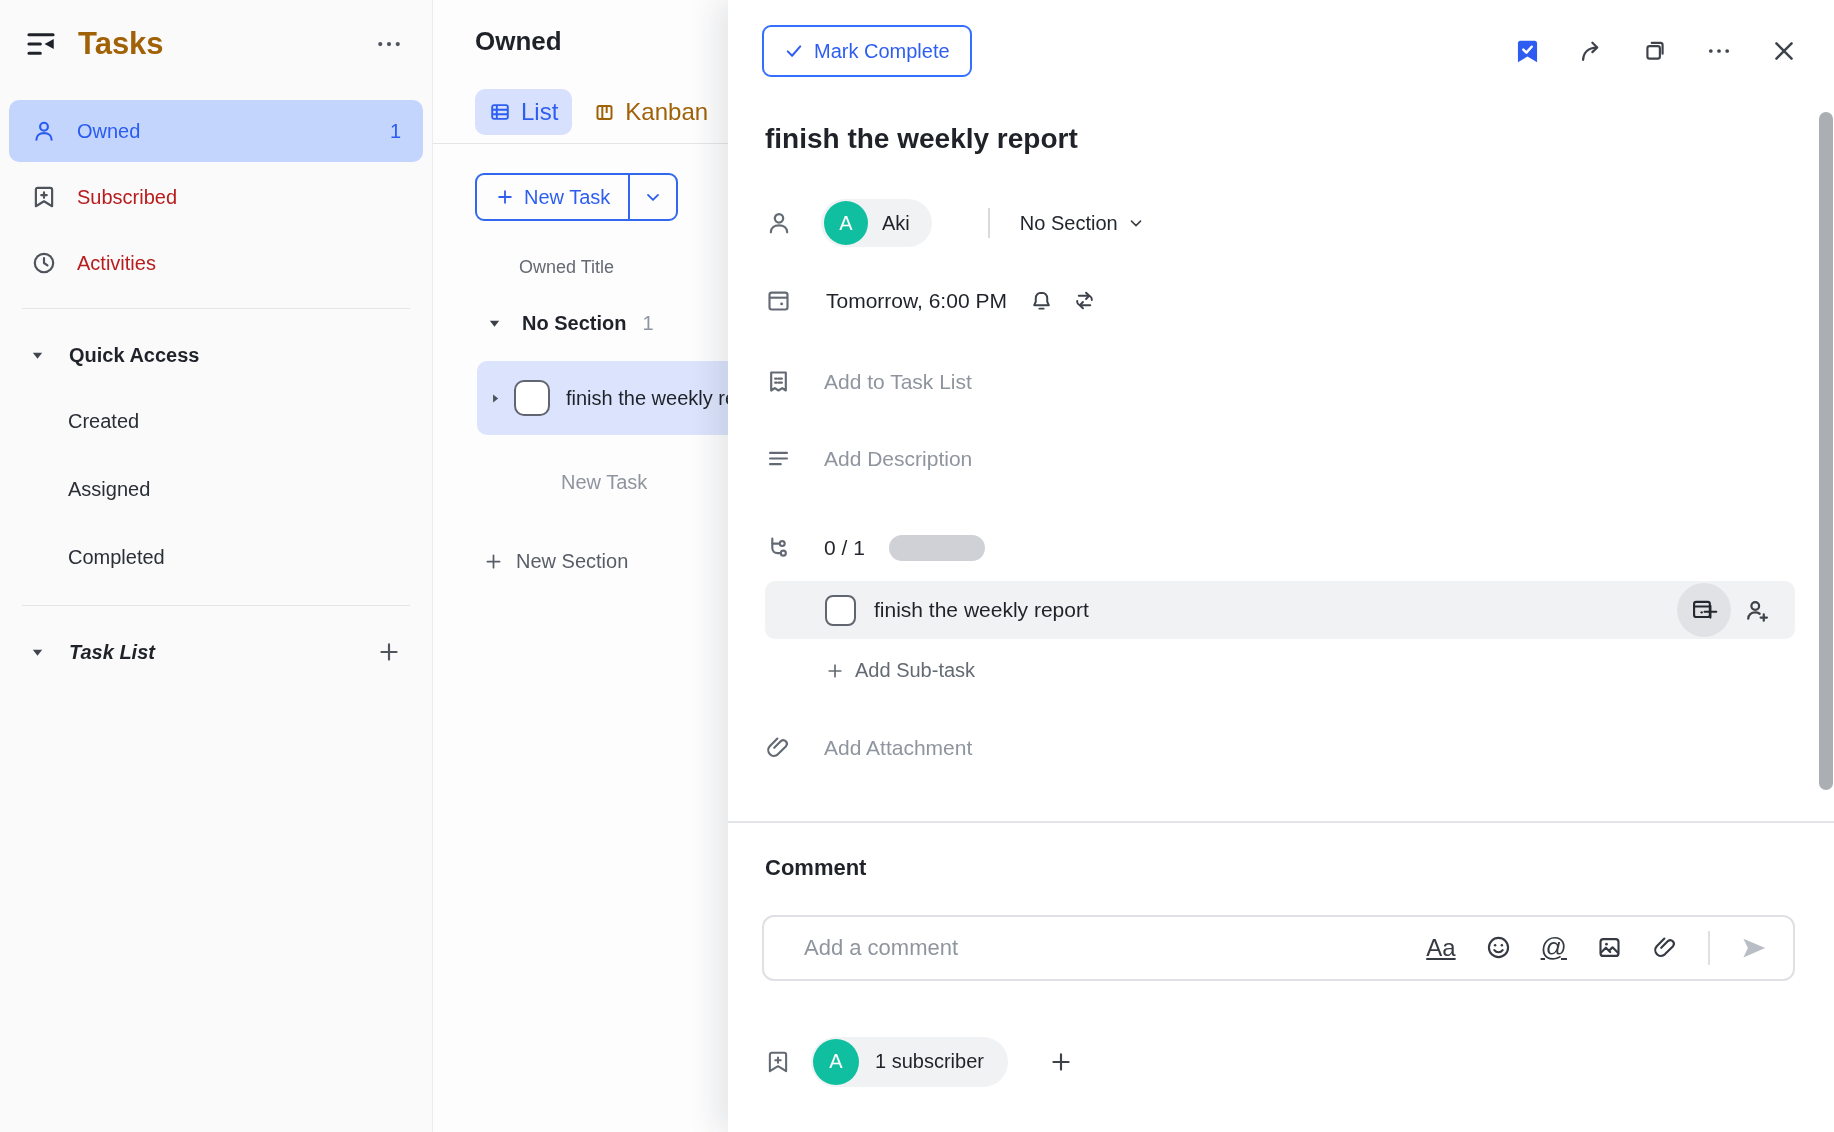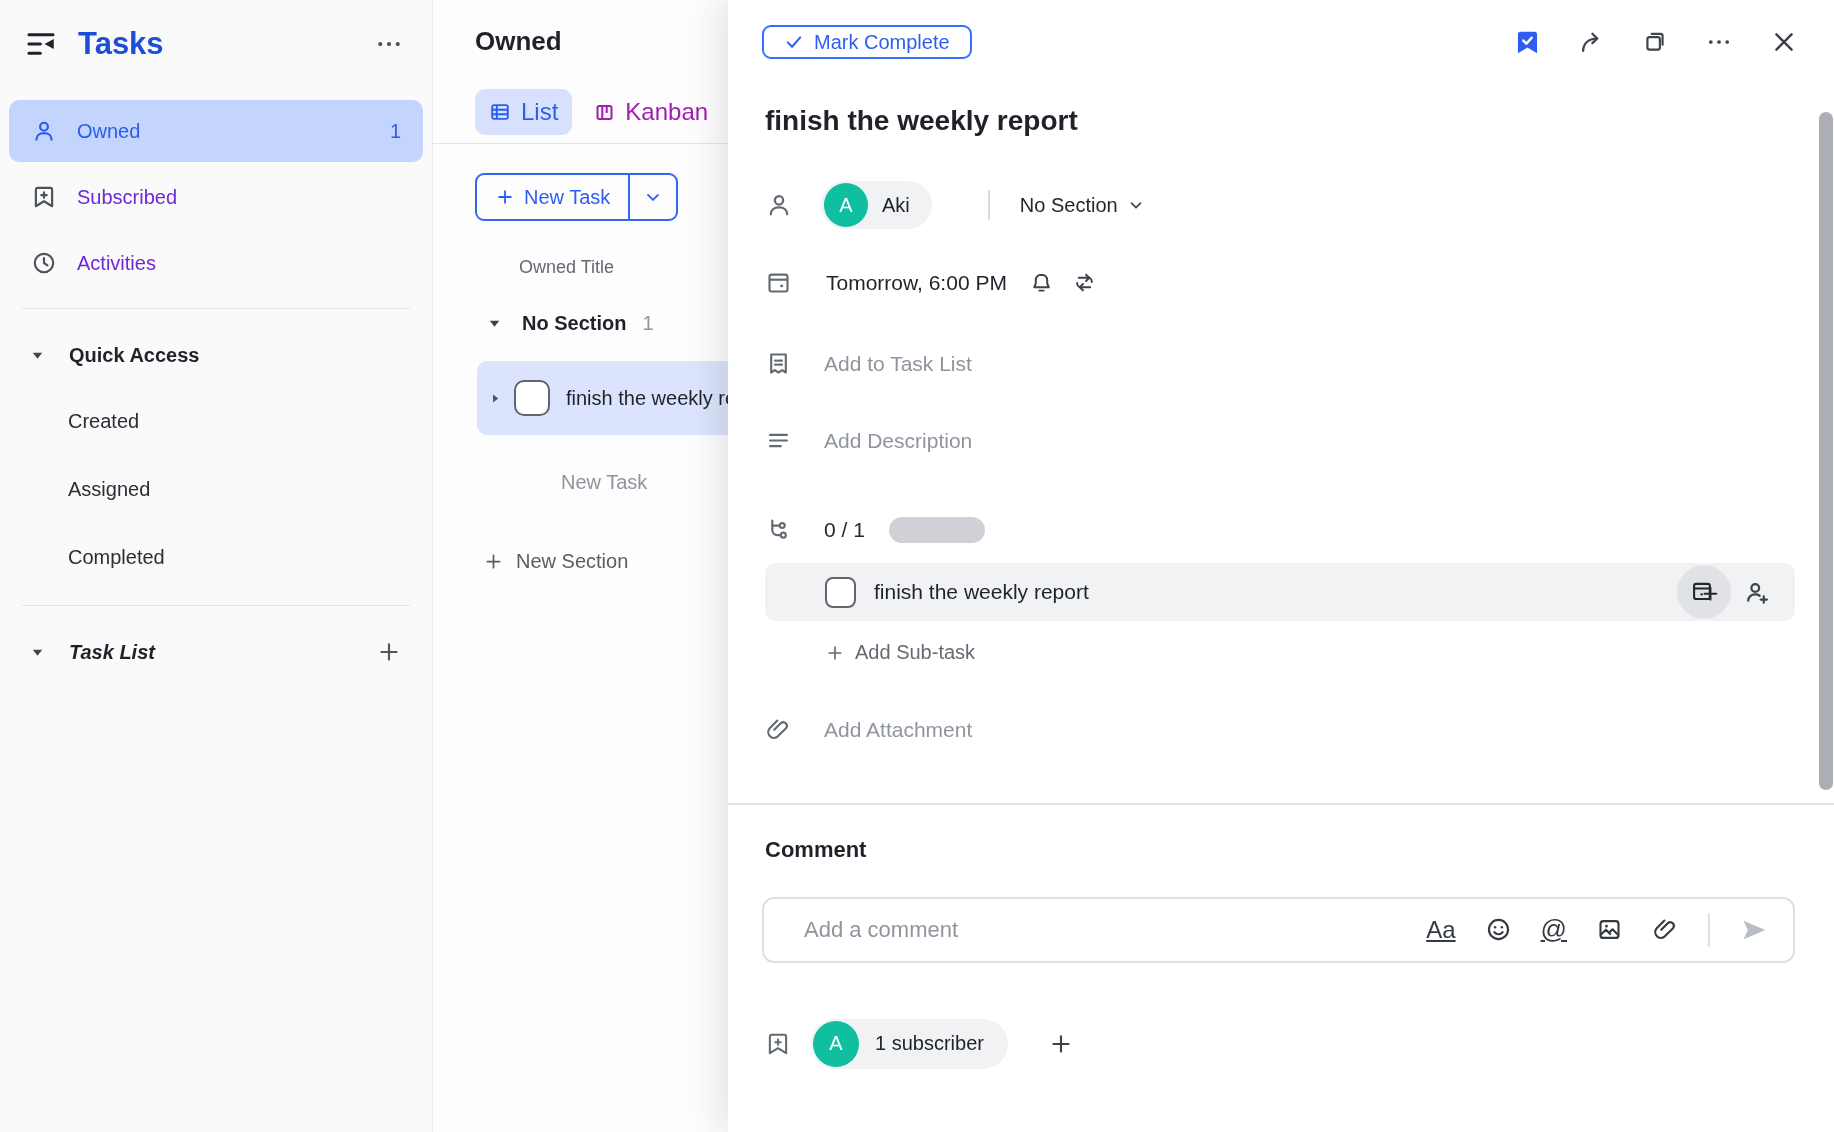--- a/index.html
+++ b/index.html
@@ -7,62 +7,62 @@
   body {
     font-family: "Liberation Sans", sans-serif;
     background:#fff; color:#1f2329; overflow:hidden; position:relative;
   }
   svg { display:block; }
   .app { position:absolute; inset:0; display:flex; }
 
   
   .sidebar { width:433px; flex:none; background:#fafafb; border-right:1px solid #ececef; position:relative; }
   .sb-header { display:flex; align-items:center; height:88px; padding:0 28px 0 24px; }
-  .sb-title { font-size:31px; font-weight:700; margin-left:20px; color:#1d4ed8; }
+  .sb-title { font-size:31px; font-weight:700; margin-left:20px; color:#a16207; }
   .sb-more { margin-left:auto; color:#51565e; cursor:pointer; }
   .sb-nav { padding:12px 9px 0 9px; }
-  .sb-item { height:62px; border-radius:10px; display:flex; align-items:center; padding:0 22px; font-size:20px; color:#6d28d9; margin-bottom:4px; cursor:pointer; }
+  .sb-item { height:62px; border-radius:10px; display:flex; align-items:center; padding:0 22px; font-size:20px; color:#b91c1c; margin-bottom:4px; cursor:pointer; }
   .sb-item .ico { color:#4e535b; }
   .sb-item-label { margin-left:20px; }
   .sb-item-count { margin-left:auto; font-size:20px; }
   .sb-item.active { background:#c4d5fd; color:#2b5cf0; }
   .sb-item.active .ico { color:#2b5cf0; }
   .sb-divider { height:1px; background:#e4e5e8; margin:14px 22px; }
   .sb-group-header { display:flex; align-items:center; height:64px; padding:0 30px; }
   .sb-group-caret { color:#41464e; }
   .sb-group-label { font-size:20px; font-weight:700; margin-left:24px; }
   .sb-group-plus { margin-left:auto; color:#51565e; cursor:pointer; }
   .sb-sub-item { height:68px; display:flex; align-items:center; padding-left:68px; font-size:20px; color:#2a2e35; cursor:pointer; }
   .mt12 { margin-top:12px;font-style:italic; }
 
   
   .list-panel { width:295px; flex:none; background:#fdfdfe; position:relative; overflow:hidden; }
   .lp-title { margin:26px 0 0 42px; font-size:26px; font-weight:700; }
   .lp-tabs { display:flex; align-items:center; margin:32px 0 0 42px; }
   .lp-tab { display:flex; align-items:center; gap:10px; font-size:24px; cursor:pointer; }
   .lp-tab.active { background:#d7e1fd; color:#2e5ef0; border-radius:10px; padding:9px 14px; }
-  .lp-tab.kanban { margin-left:22px; color:#a21caf; }
+  .lp-tab.kanban { margin-left:22px; color:#a16207; }
   .lp-tabs-divider { position:absolute; left:0; right:0; top:143px; height:1px; background:#e4e5e8; }
   .lp-newtask { margin:38px 0 0 42px; display:inline-flex; height:48px; border:2px solid #3268f0; border-radius:9px; color:#2e5ef0; overflow:hidden; }
   .lp-newtask .seg-main { display:flex; align-items:center; gap:9px; padding:0 18px; font-size:20px; border-right:2px solid #3268f0; cursor:pointer; }
   .lp-newtask .seg-dd { width:46px; display:flex; align-items:center; justify-content:center; cursor:pointer; }
   .lp-colheader { margin:36px 0 0 86px; font-size:18px; color:#646a73; }
   .lp-section { margin:34px 0 0 54px; display:flex; align-items:center; }
   .lp-section-name { font-size:20px; font-weight:700; margin-left:20px; }
   .lp-section-count { font-size:20px; color:#8f959e; margin-left:16px; }
   .lp-taskrow { margin:26px 0 0 44px; width:420px; height:74px; background:#dbe4fc; border-radius:10px; display:flex; align-items:center; padding-left:12px; cursor:pointer; }
   .checkbox { width:36px; height:36px; border:2px solid #606570; border-radius:10px; background:#fff; flex:none; cursor:pointer; }
   .lp-task-title { margin-left:16px; font-size:20px; white-space:nowrap; }
   .lp-newtaskrow { margin:36px 0 0 128px; font-size:20px; color:#8f959e; cursor:text; }
   .lp-newsection { margin:56px 0 0 50px; display:flex; align-items:center; gap:12px; color:#595e66; font-size:20px; cursor:pointer; }
 
   
   .detail { position:absolute; left:728px; top:0; bottom:0; right:0; background:#fff; box-shadow:-12px 0 28px rgba(31,35,41,.10); }
   .d-header { display:flex; align-items:center; padding:25px 36px 0 34px; }
-  .btn-complete { height:34px; display:flex; align-items:center; gap:10px; padding:0 20px; border:2px solid #3370ff; border-radius:9px; color:#2e5ef0; font-size:20px; background:#fff; cursor:pointer; }
+  .btn-complete { height:52px; display:flex; align-items:center; gap:10px; padding:0 20px; border:2px solid #3370ff; border-radius:9px; color:#2e5ef0; font-size:20px; background:#fff; cursor:pointer; }
   .d-actions { margin-left:auto; display:flex; align-items:center; gap:37px; color:#3e434b; }
   .d-actions > * { cursor:pointer; }
   .d-title { margin:46px 0 0 37px; font-size:28px; font-weight:700; }
   .d-row { display:flex; align-items:center; margin-left:37px; }
   .d-ico { color:#646a73; flex:none; }
   .row-assignee { margin-top:44px; }
   .pill { margin-left:28px; height:48px; background:#f1f2f4; border-radius:26px; display:flex; align-items:center; padding:3px 22px 3px 3px; cursor:pointer; }
   .avatar { width:44px; height:44px; border-radius:50%; background:#10bfa0; color:#fff; font-size:20px; display:flex; align-items:center; justify-content:center; flex:none; }
   .pill-name { margin-left:14px; font-size:20px; color:#1f2329; }
   .vsep { width:2px; height:30px; background:#d8dade; margin-left:56px; }

